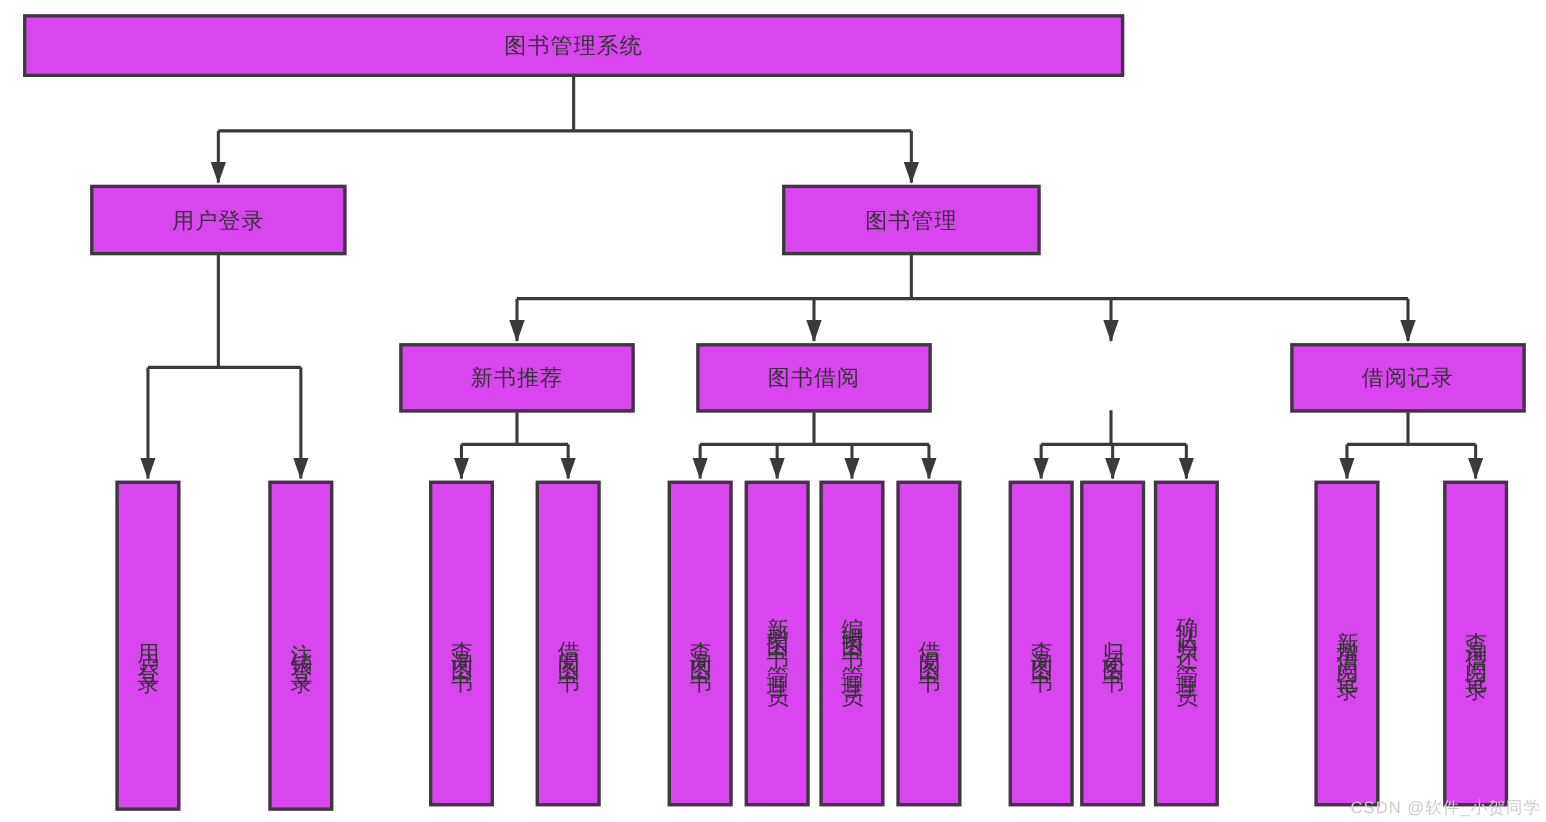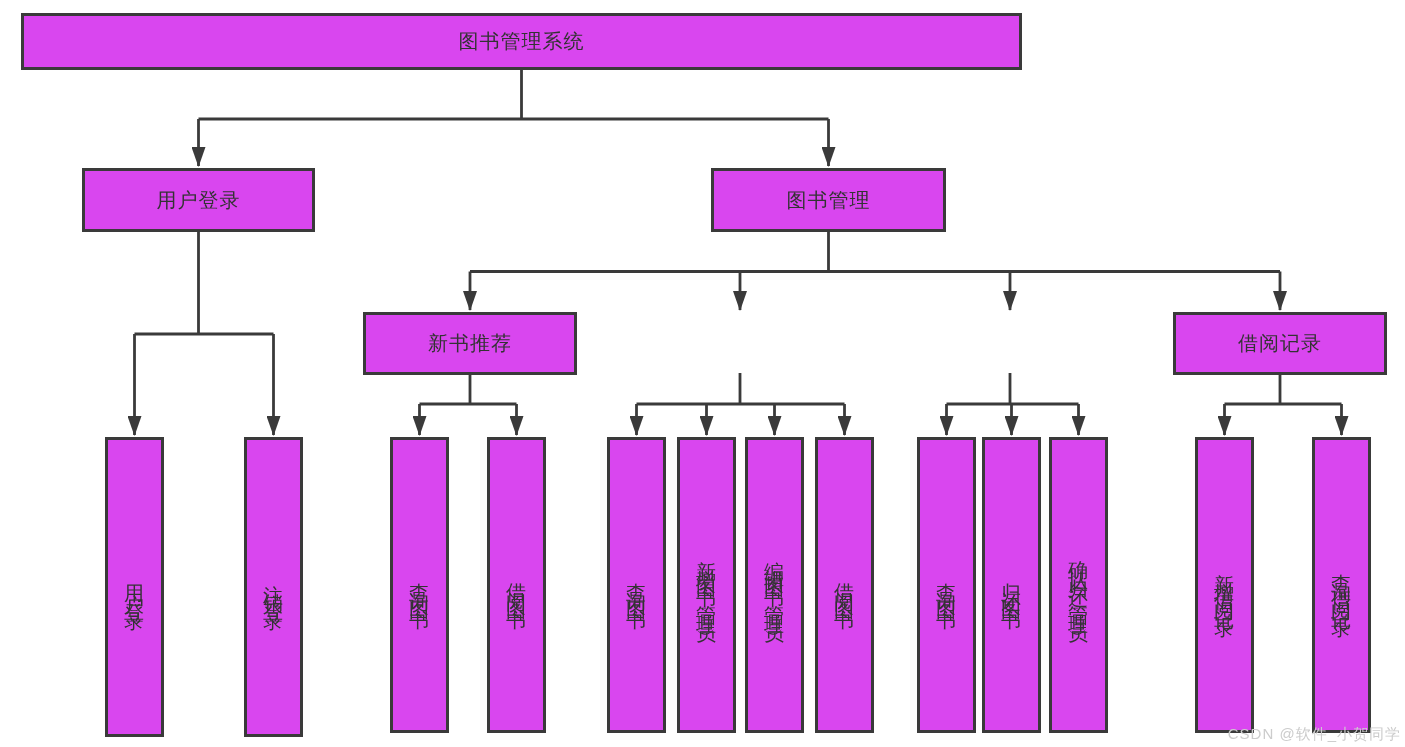--- a/index.html
+++ b/index.html
@@ -121,20 +121,21 @@
     <line class="edge" x1="1224.5" y1="404" x2="1224.5" y2="435" marker-end="url(#arrow)"></line>
     <line class="edge" x1="1341.5" y1="404" x2="1341.5" y2="435" marker-end="url(#arrow)"></line>
   </svg>
 
   <div class="node h root">图书管理系统</div>
 
   <div class="node h l2a">用户登录</div>
   <div class="node h l2b">图书管理</div>
 
   <div class="node h l3a">新书推荐</div>
+  <div class="node h l3b">图书借阅</div>
   <div class="node h l3d">借阅记录</div>
 
   <div class="node v leaf tall g1x1">
       <span>用户登录</span>
     </div>
   <div class="node v leaf tall g1x2">
       <span>注销登录</span>
     </div>
 
   <div class="node v leaf g2x1">

